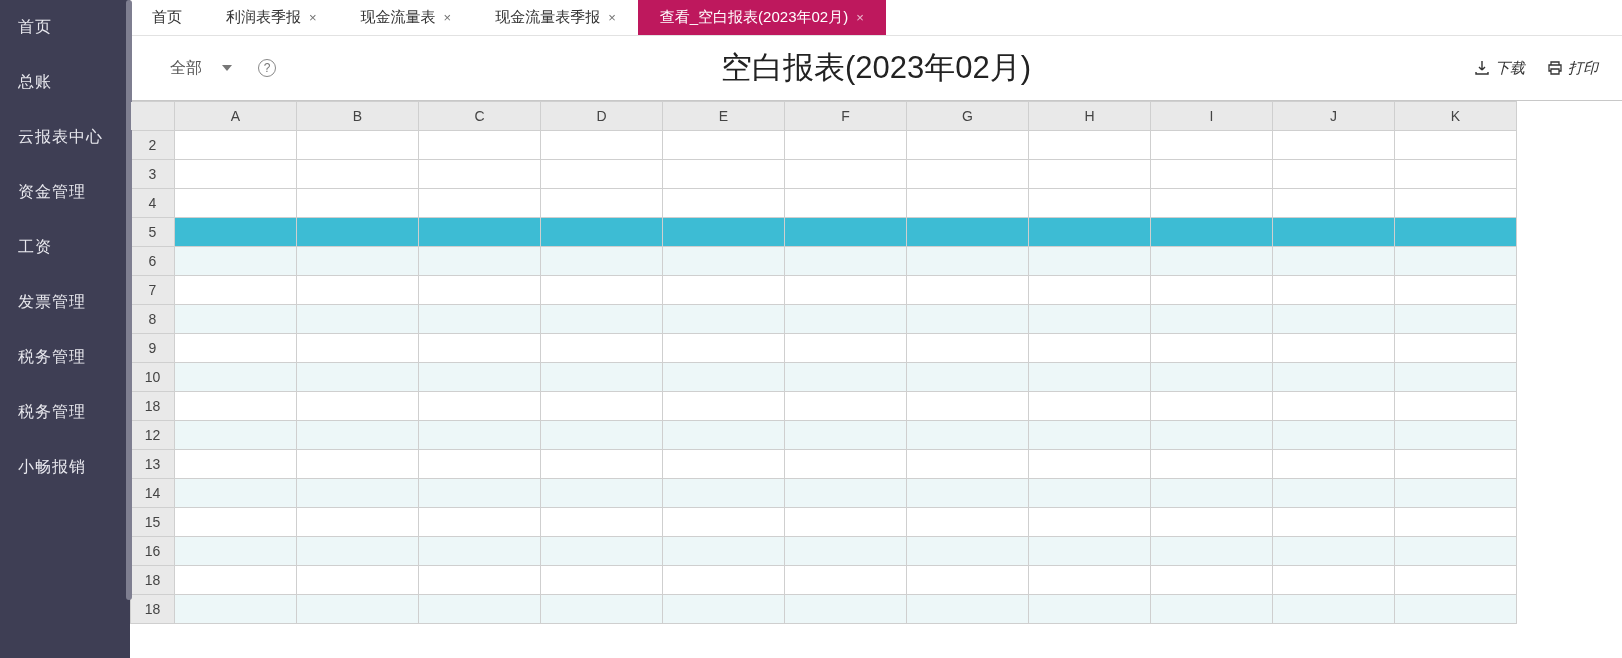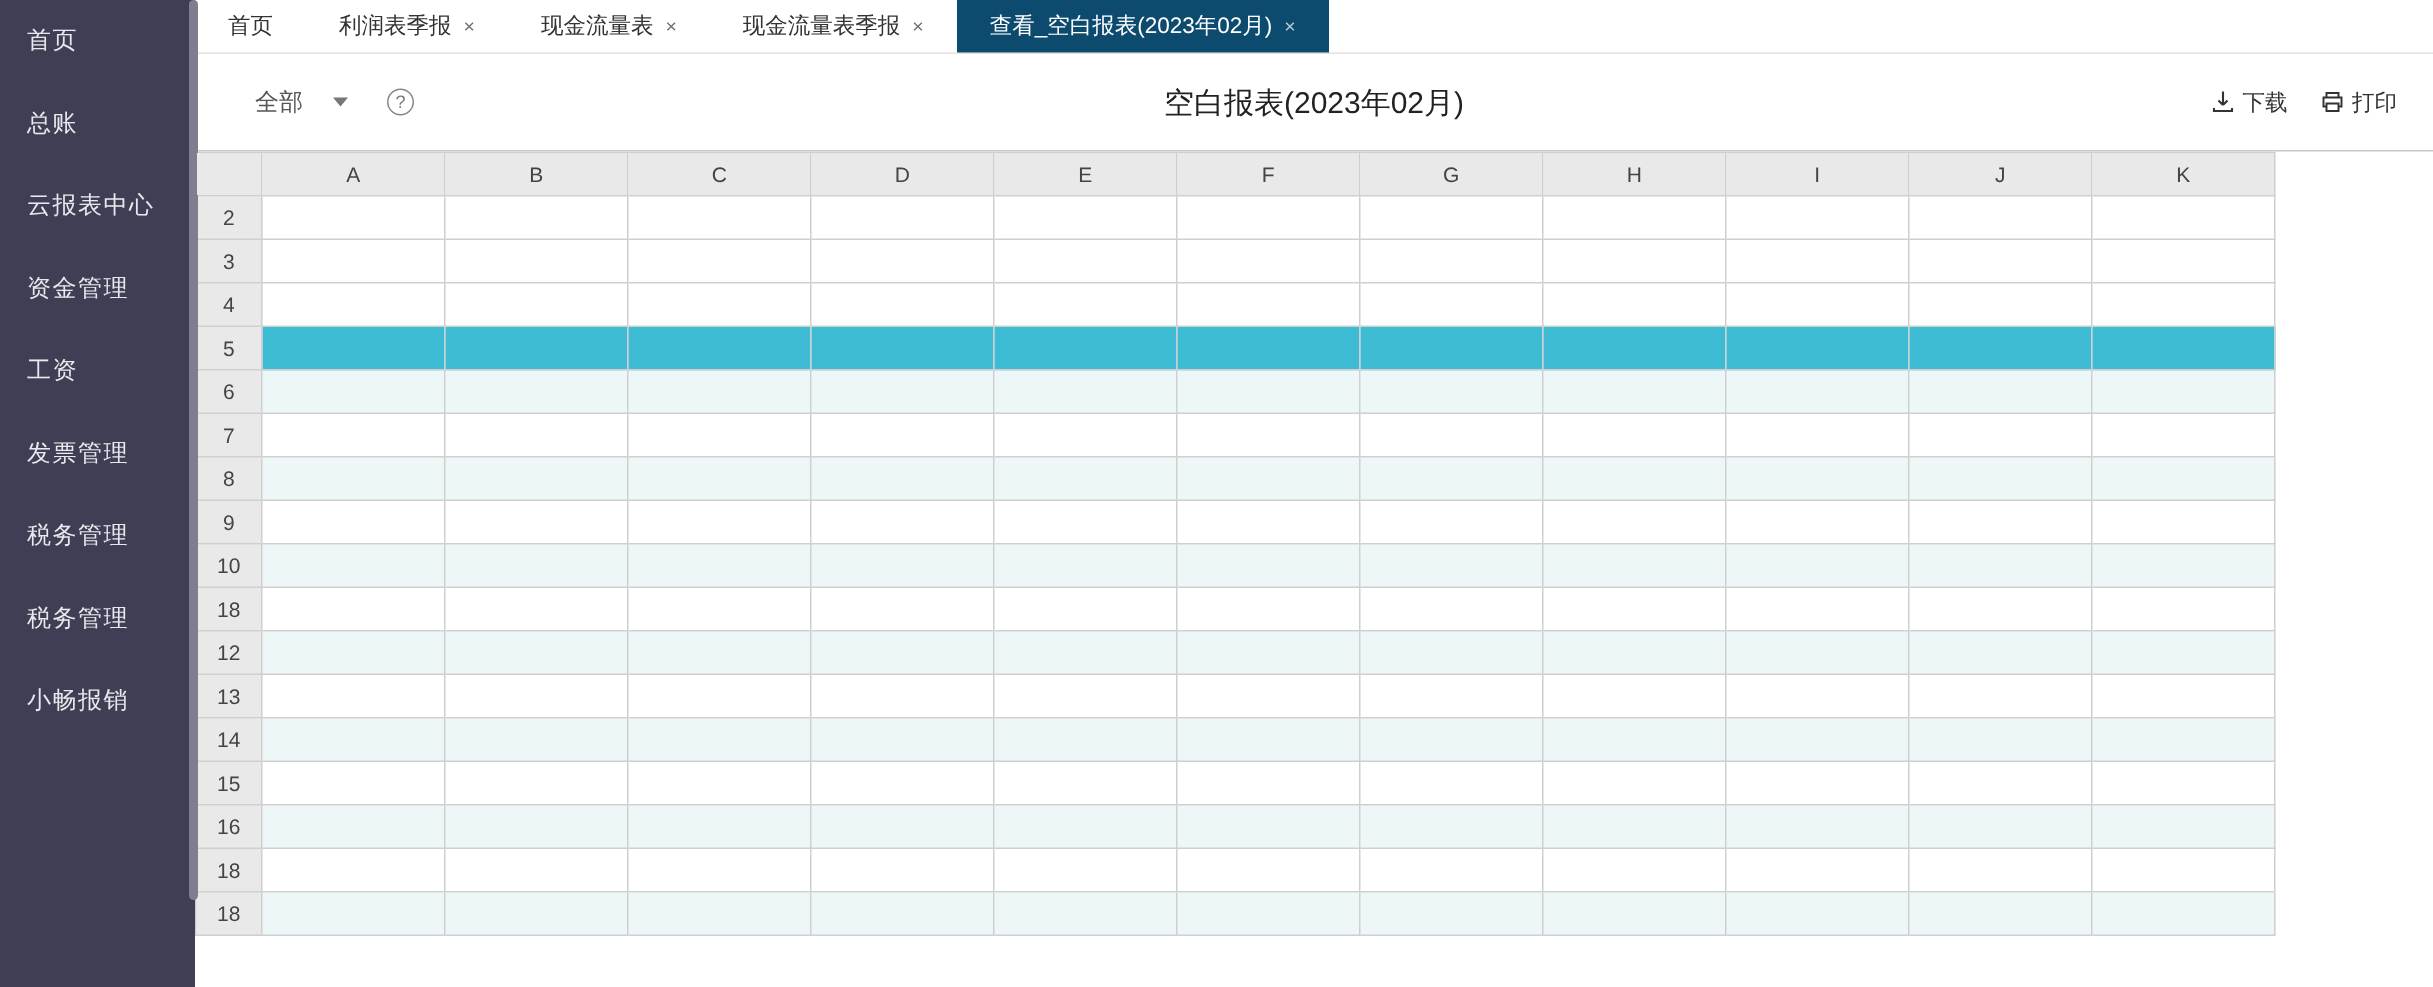--- a/index.html
+++ b/index.html
@@ -54,21 +54,21 @@
   display: flex;
   align-items: center;
   padding: 0 22px;
   gap: 8px;
   cursor: pointer;
   color: #333;
   font-size: 15px;
   white-space: nowrap;
 }
 .tab.active {
-  background: #0c4a6e;
+  background: #be185d;
   color: #fff;
 }
 .tab-close {
   font-size: 13px;
   opacity: .7;
   cursor: pointer;
 }
 .tab.active .tab-close { color: #fff; }
 
 .toolbar {
@@ -101,30 +101,31 @@
   align-items: center;
   justify-content: center;
   font-size: 12px;
   color: #777;
   margin-left: 6px;
 }
 .page-title {
   position: absolute;
   left: 50%;
   transform: translateX(-50%);
-  font-size: 20px;
+  font-size: 31px;
   color: #222;
 }
 .toolbar-right {
   margin-left: auto;
   display: flex;
   gap: 22px;
   align-items: center;
   color: #333;
   font-size: 15px;
+  font-style: italic;
 }
 .tool-btn { display: flex; align-items: center; gap: 5px; cursor: pointer; }
 .icon-dl, .icon-print { width: 16px; height: 16px; }
 
 .sheet {
   flex: 1;
   overflow: auto;
   border-top: 1px solid #c8c8c8;
 }
 .grid {

